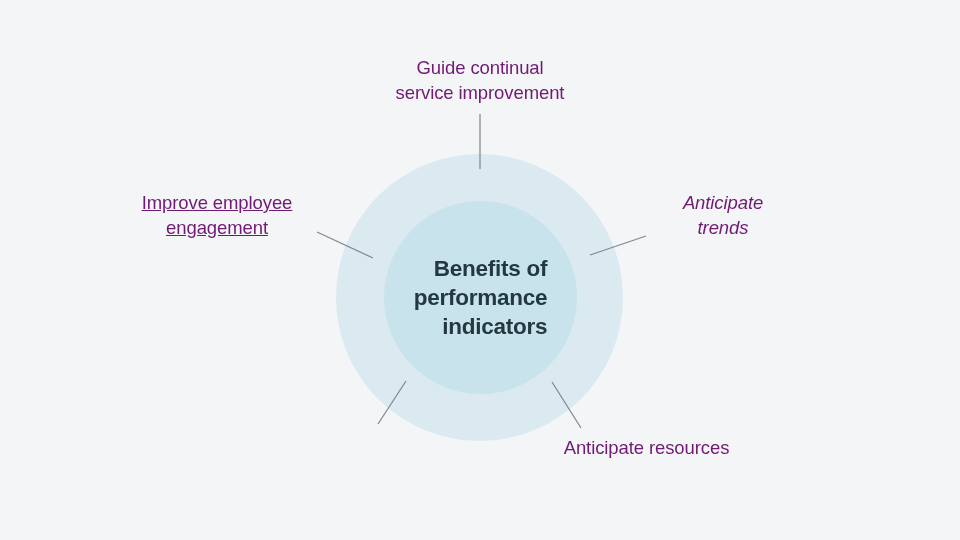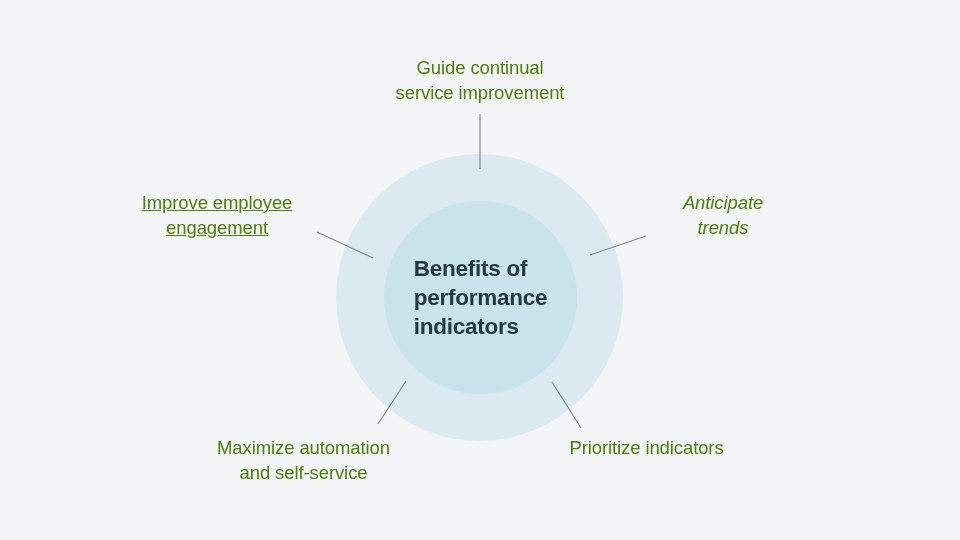--- a/index.html
+++ b/index.html
@@ -55,21 +55,21 @@
   
   #center-title {
     position: absolute;
     left: 384px;
     top: 201px;
     width: 193px;
     height: 193px;
     display: flex;
     align-items: center;
     justify-content: center;
-    text-align: left;
+    text-align: right;
     font-size: 22.5px;
     font-weight: bold;
     line-height: 1.30;
     letter-spacing: -0.25px;
     color: #23393f;
     white-space: pre-line;
   }
 
   
   #connector-layer {
@@ -80,21 +80,21 @@
     height: 540px;
     pointer-events: none;
   }
 
   
   .node-label {
     position: absolute;
     font-size: 18.5px;
     font-weight: normal;
     line-height: 1.33;
-    color: #4d7c0f;
+    color: #701a75;
     letter-spacing: -0.1px;
     white-space: pre-line;
   }
 
   .label-top {
     left: 346px;
     top: 56px;
     width: 268px;
     text-align: center;
   }
@@ -155,18 +155,16 @@
 
   <div class="node-label label-top">Guide continual
 service improvement</div>
 
   <div class="node-label label-left-upper">Improve employee
 engagement</div>
 
   <div class="node-label label-right-upper">Anticipate
 trends</div>
 
-  <div class="node-label label-left-lower">Maximize automation
-and self-service</div>
 
-  <div class="node-label label-right-lower">Prioritize indicators</div>
+  <div class="node-label label-right-lower">Anticipate resources</div>
 
 </div>
 
 </body></html>

